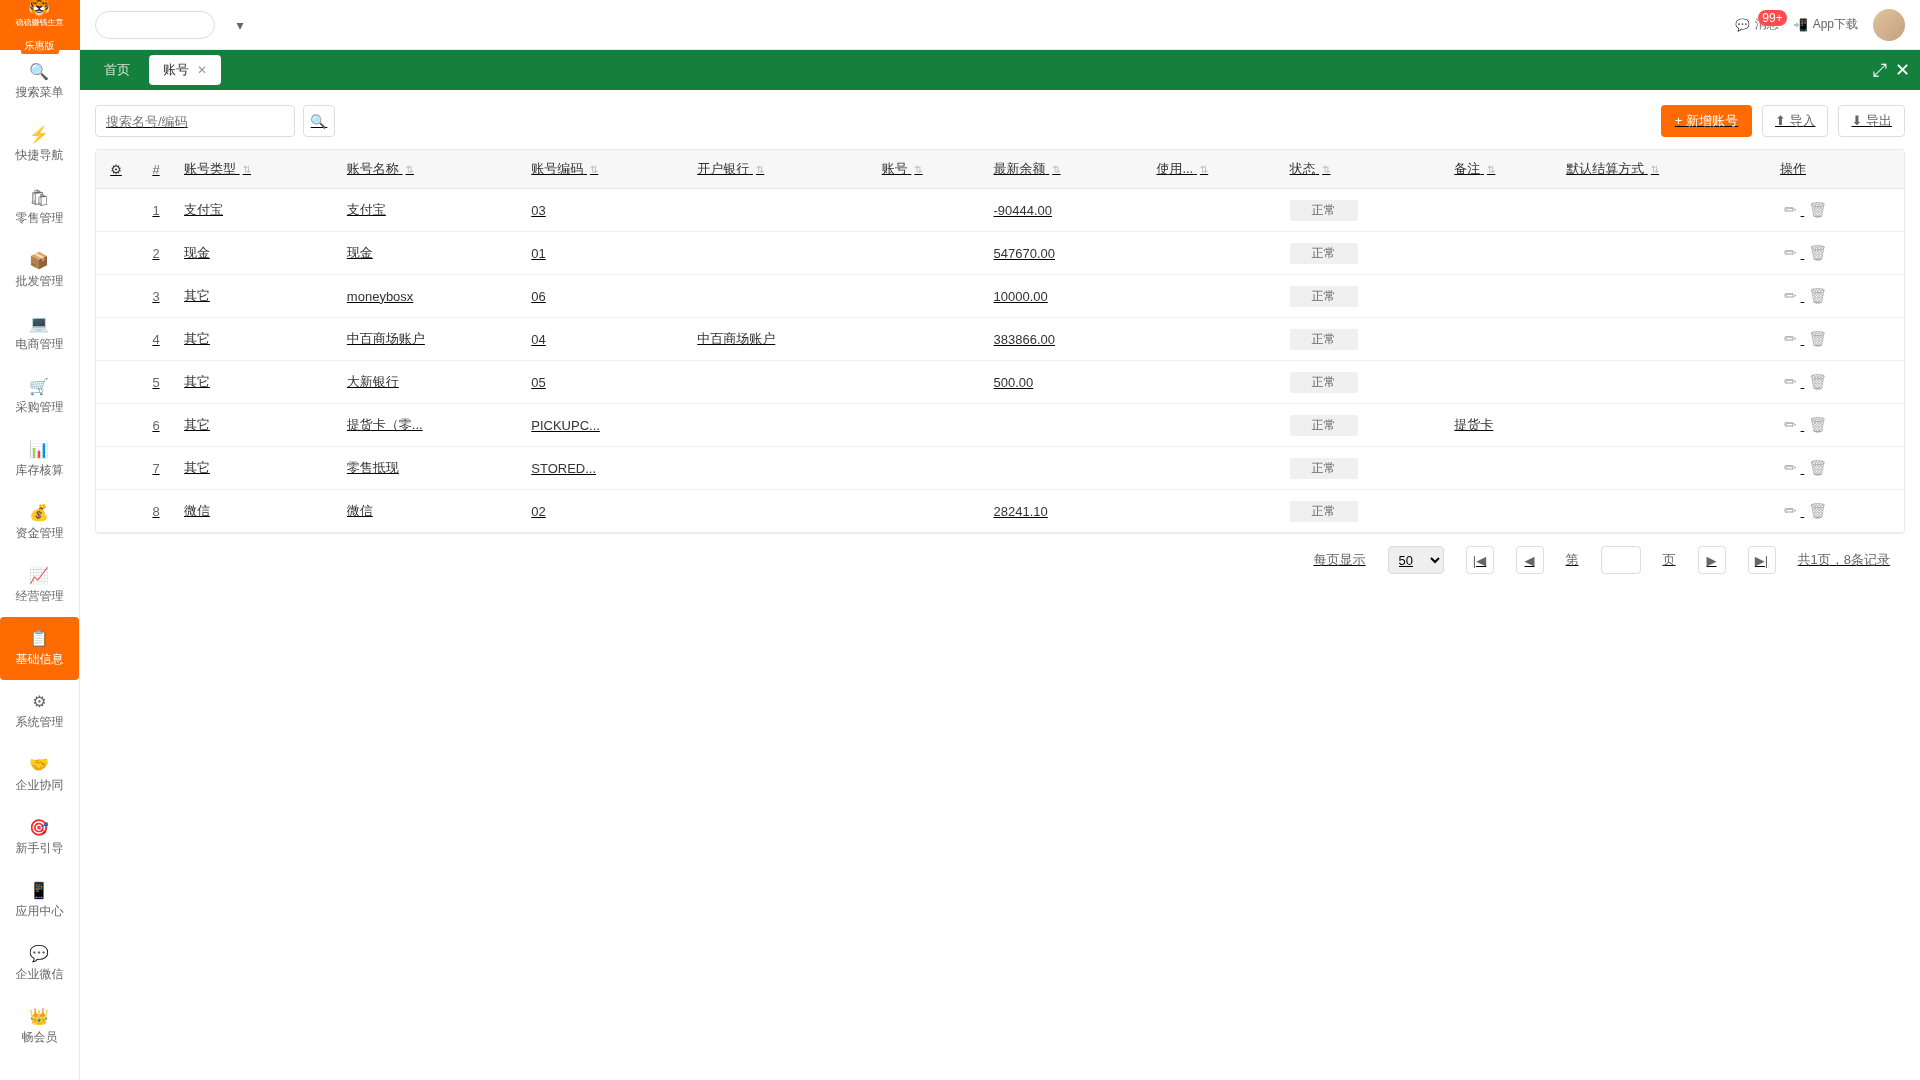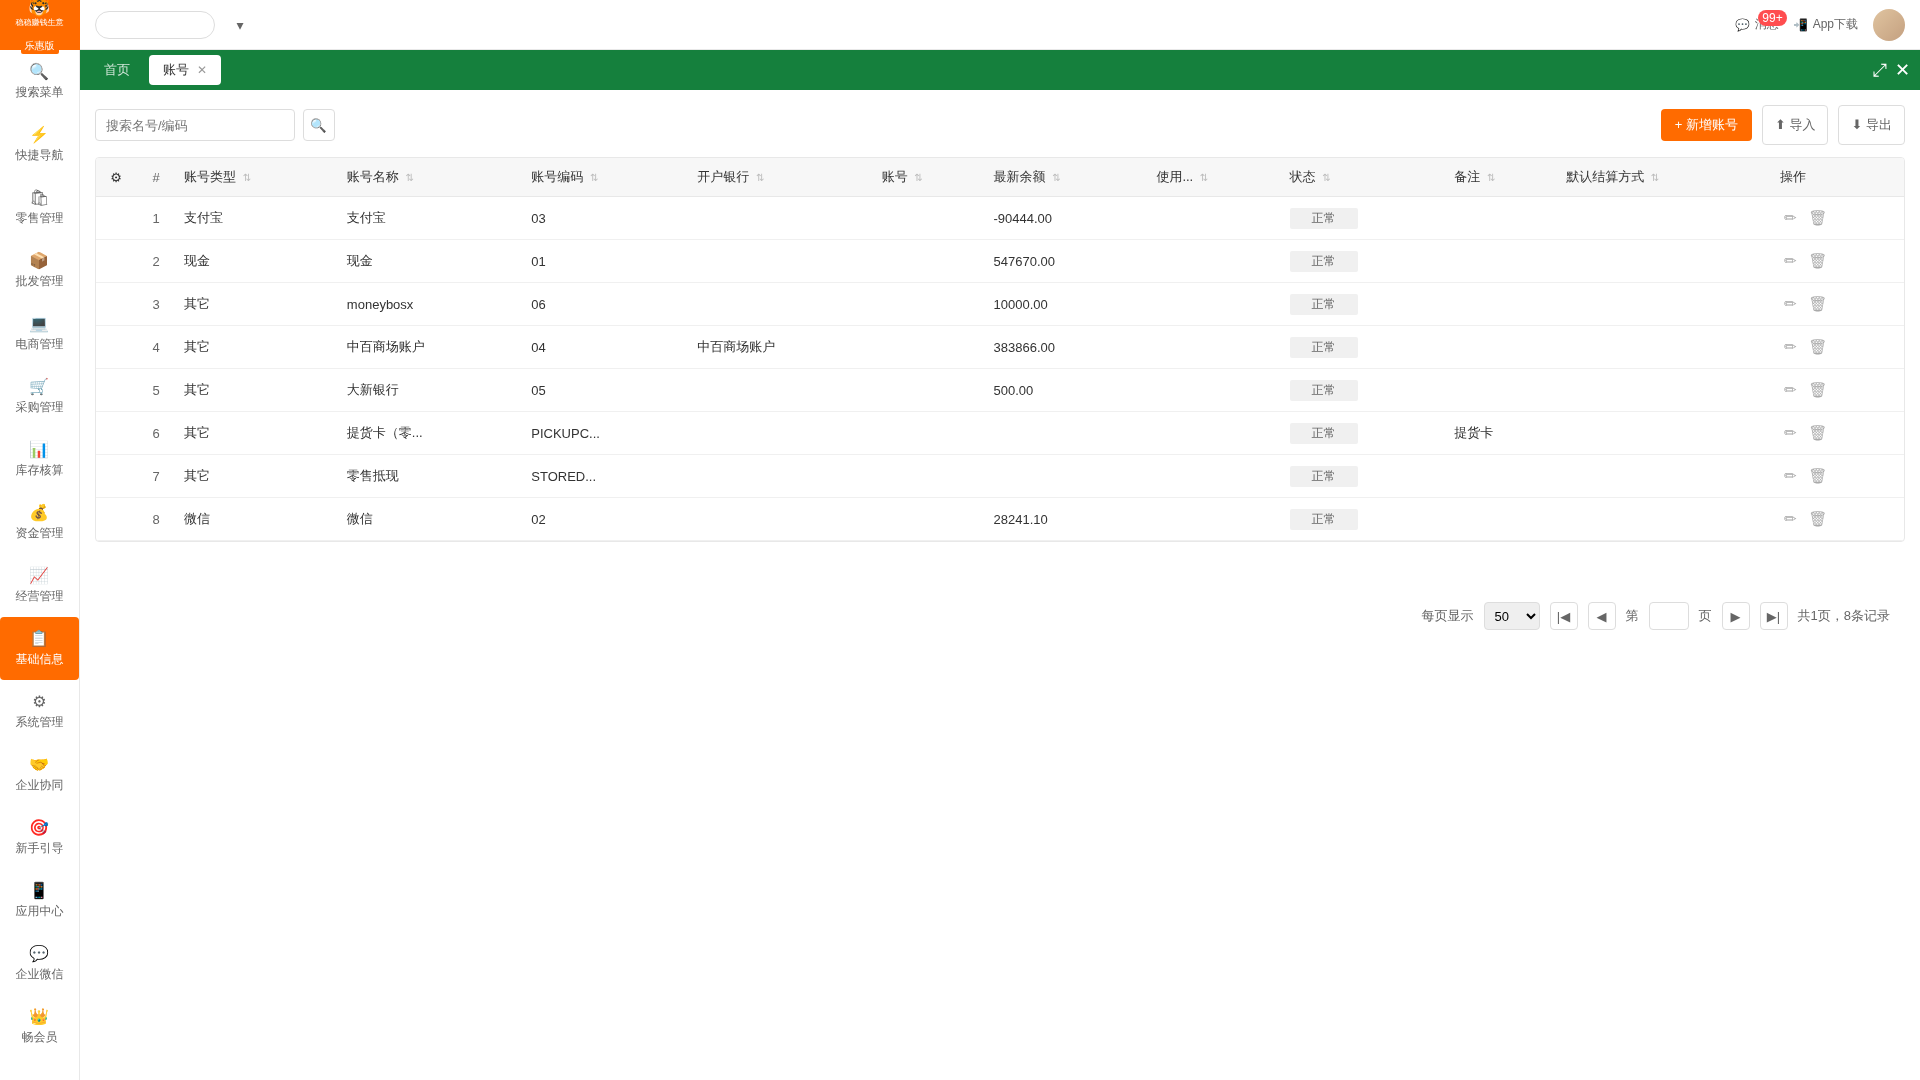--- a/index.html
+++ b/index.html
@@ -30,47 +30,47 @@
     .avatar { width: 32px; height: 32px; border-radius: 50%; background: #ccc; overflow: hidden; }
     .avatar-img { width: 100%; height: 100%; background: linear-gradient(135deg, #e0c4a0, #c4a080); }
 
     
     .tab-bar { height: 40px; background: #15803d; display: flex; align-items: center; padding: 0 10px; gap: 5px; flex-shrink: 0; }
     .tab { height: 30px; padding: 0 14px; border-radius: 4px 4px 0 0; display: flex; align-items: center; gap: 6px; cursor: pointer; font-size: 13px; color: rgba(255,255,255,0.8); }
     .tab.active { background: #fff; color: #333; border-radius: 4px; }
     .tab-close { font-size: 12px; color: #999; cursor: pointer; margin-left: 2px; }
 
     
-    .content { flex: 1; background: #fff; padding: 15px; overflow: auto; }
+    .content { flex: 1; background: #fff; padding: 15px; overflow: auto; text-decoration: underline; }
 
     
     .toolbar { display: flex; align-items: center; justify-content: space-between; margin-bottom: 12px; }
     .search-area { display: flex; align-items: center; gap: 8px; }
     .search-input { width: 200px; height: 32px; border: 1px solid #ddd; border-radius: 4px; padding: 0 10px; font-size: 13px; outline: none; }
     .search-icon-btn { width: 32px; height: 32px; border: 1px solid #ddd; border-radius: 4px; background: #fff; cursor: pointer; display: flex; align-items: center; justify-content: center; color: #999; }
     .toolbar-right { display: flex; align-items: center; gap: 10px; }
     .btn-add { height: 32px; padding: 0 14px; background: #ff6b00; color: #fff; border: none; border-radius: 4px; cursor: pointer; font-size: 13px; display: flex; align-items: center; gap: 4px; }
-    .btn-import, .btn-export { height: 40px; padding: 0 12px; background: #fff; color: #666; border: 1px solid #ddd; border-radius: 4px; cursor: pointer; font-size: 13px; display: flex; align-items: center; gap: 4px; }
+    .btn-import, .btn-export { height: 32px; padding: 0 12px; background: #fff; color: #666; border: 1px solid #ddd; border-radius: 4px; cursor: pointer; font-size: 13px; display: flex; align-items: center; gap: 4px; }
 
     
     .table-container { width: 100%; border: 1px solid #e8e8e8; border-radius: 4px; overflow: hidden; }
     table { width: 100%; border-collapse: collapse; }
     thead tr { background: #f7f7f7; }
     thead th { padding: 10px 8px; text-align: left; font-size: 13px; color: #333; font-weight: 500; border-bottom: 1px solid #e8e8e8; white-space: nowrap; }
     thead th.sortable { cursor: pointer; }
     thead th .sort-icons { color: #bbb; margin-left: 3px; font-size: 10px; }
     tbody tr { border-bottom: 1px solid #f0f0f0; }
     tbody td { padding: 10px 8px; font-size: 13px; color: #333; white-space: nowrap; }
     .settings-icon-col { width: 40px; text-align: center; }
     .num-col { width: 40px; text-align: center; color: #666; }
     .status-badge { display: inline-block; padding: 2px 22px; background: #f0f0f0; border-radius: 2px; color: #666; font-size: 12px; }
     .action-btn { background: none; border: none; cursor: pointer; color: #aaa; font-size: 15px; padding: 2px 4px; }
 
     
-    .pagination { display: flex; align-items: center; justify-content: flex-end; padding: 12px 15px; gap: 10px; font-size: 13px; color: #666; margin-top: 48px; }
+    .pagination { display: flex; align-items: center; justify-content: flex-end; padding: 12px 15px; gap: 22px; font-size: 13px; color: #666; }
     .page-size-select { height: 28px; border: 1px solid #ddd; border-radius: 4px; padding: 0 6px; font-size: 13px; outline: none; }
     .page-nav-btn { width: 28px; height: 28px; border: 1px solid #ddd; border-radius: 4px; background: #fff; cursor: pointer; display: flex; align-items: center; justify-content: center; color: #666; font-size: 13px; }
     .page-nav-btn:disabled { color: #ccc; cursor: not-allowed; }
     .page-input { width: 40px; height: 28px; border: 1px solid #ddd; border-radius: 4px; text-align: center; font-size: 13px; outline: none; }
   </style>
 </head>
 <body>
 
 <div class="sidebar">
   <div class="sidebar-logo">

